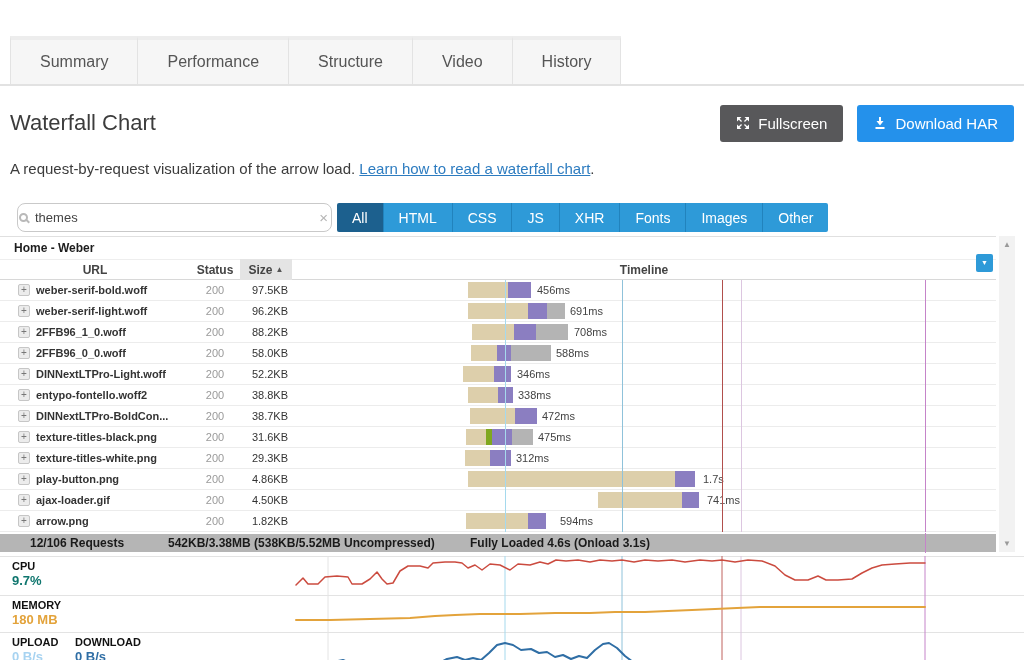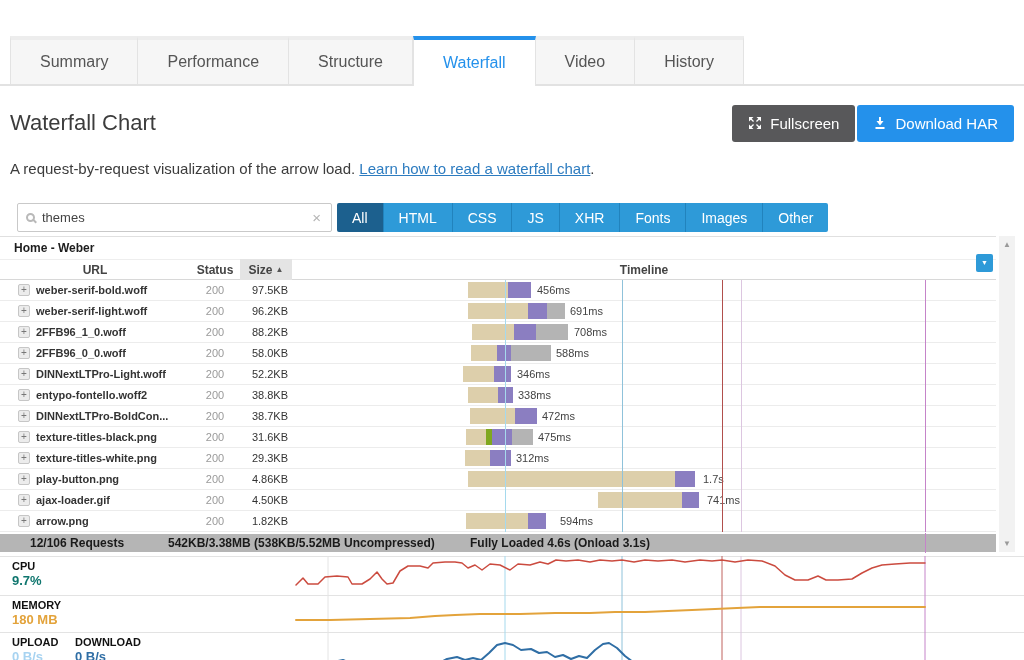--- a/index.html
+++ b/index.html
@@ -8,32 +8,32 @@
 
   
   .tabbar { position:absolute; top:8px; left:0; right:0; height:50px; display:flex; align-items:stretch; padding-left:10px; border-bottom:2px solid #e2e2e2; }
   .tab { background:#f6f6f6; border-right:1px solid #e3e3e3; border-top:4px solid #ededed; color:#555; font-size:16px; display:flex; align-items:center; padding:0 29px; cursor:pointer; }
   .tab:first-child { border-left:1px solid #e3e3e3; }
   .tab.active { background:#fff; border-top:4px solid #2491eb; color:#2491eb; margin-bottom:-2px; border-left:1px solid #e3e3e3; }
 
   
   .header-row { position:absolute; top:76px; left:10px; right:10px; height:38px; display:flex; justify-content:space-between; align-items:center; }
   .page-title { font-size:22px; font-weight:400; color:#3c3c3c; }
-  .header-buttons { display:flex; gap:2px; }
+  .header-buttons { display:flex; gap:14px; }
   .hbtn { height:37px; padding:0 16px; font-size:15px; color:#fff; border:none; border-radius:3px; display:inline-flex; align-items:center; gap:8px; cursor:pointer; font-family:"Liberation Sans", sans-serif; }
   .btn-fullscreen { background:#58585a; }
   .btn-download  { background:#2491eb; }
   .hbtn svg { display:block; }
 
   
   .desc { position:absolute; top:132px; left:10px; font-size:15px; color:#3c3c3c; }
   .desc a { color:#2d7cc0; text-decoration:underline; cursor:pointer; }
 
   
-  .searchbox { position:absolute; top:175px; left:17px; width:315px; height:29px; border:1px solid #c9c9c9; border-radius:2px; background:#fff; display:flex; align-items:center; padding:0 8px; }
+  .searchbox { position:absolute; top:175px; left:17px; width:315px; height:29px; border:1px solid #c9c9c9; border-radius:8px; background:#fff; display:flex; align-items:center; padding:0 1px; }
   .mag { width:9px; height:9px; border:2px solid #b9b9b9; border-radius:50%; position:relative; flex:none; }
   .mag::after { content:''; position:absolute; width:5px; height:2px; background:#b9b9b9; transform:rotate(45deg); right:-4px; bottom:-2px; }
   .searchbox input { flex:1; border:none; outline:none; font-size:13px; color:#444; margin-left:7px; font-family:"Liberation Sans", sans-serif; background:transparent; }
   .clear-x { color:#b5b5b5; font-size:15px; cursor:pointer; padding:0 2px; }
   .filters { position:absolute; top:175px; left:337px; height:29px; display:flex; }
   .fbtn { background:#2e9ad8; color:#fff; font-size:14px; padding:0 15px; border:none; border-right:1px solid #2183bd; cursor:pointer; font-family:"Liberation Sans", sans-serif; }
   .fbtn:first-child { border-radius:2px 0 0 2px; }
   .fbtn:last-child { border-right:none; border-radius:0 2px 2px 0; }
   .fbtn.active { background:#1c608e; }
 
@@ -86,21 +86,20 @@
 </style>
 </head>
 <body>
 
 <div class="page">
 
   <div class="tabbar" id="tabbar">
       <div class="tab">Summary</div>
       <div class="tab">Performance</div>
       <div class="tab">Structure</div>
-      <div class="tab active">Waterfall</div>
       <div class="tab">Video</div>
       <div class="tab">History</div>
     </div>
 
   <div class="header-row">
     <h1 class="page-title">Waterfall Chart</h1>
     <div class="header-buttons">
       <button class="hbtn btn-fullscreen">
         <span>
           <svg width="14" height="14" viewBox="0 0 14 14">

